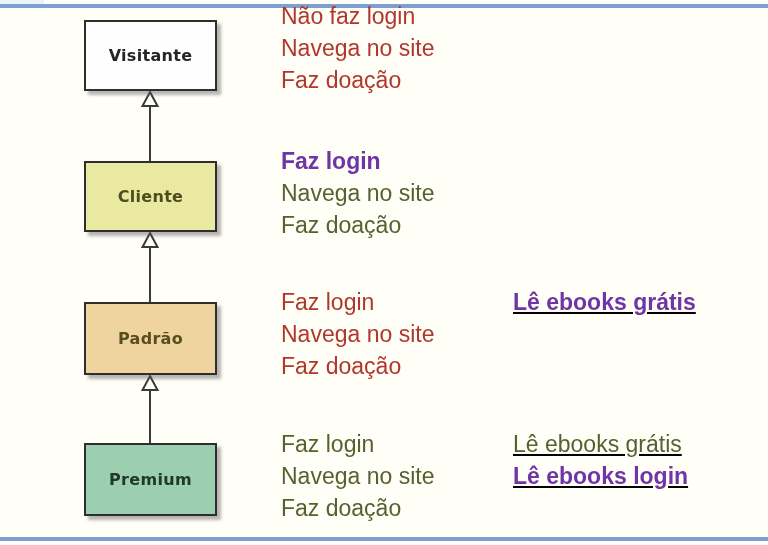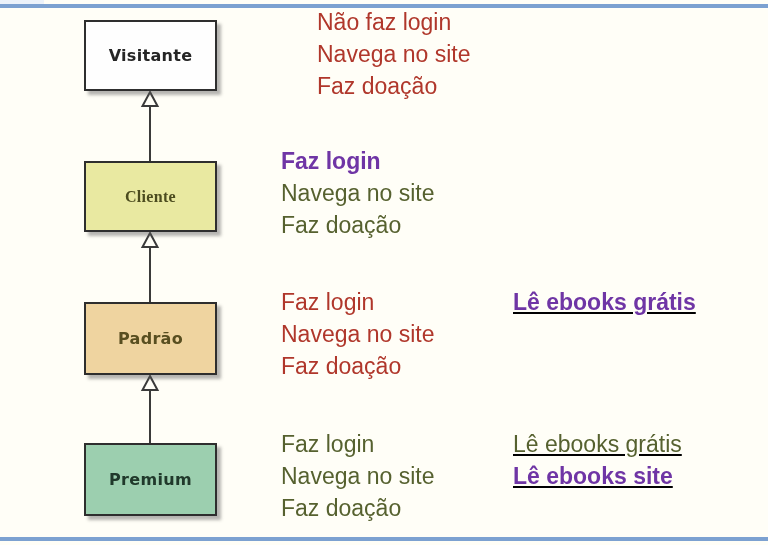--- a/index.html
+++ b/index.html
@@ -41,41 +41,41 @@
     box-shadow: 4px 4px 3px rgba(90,90,90,0.45);
     display: flex;
     align-items: center;
     justify-content: center;
     font-family: "DejaVu Sans", sans-serif;
     font-weight: bold;
     font-size: 16px;
     letter-spacing: 0.3px;
   }
   .box-visitante { top: 20px;  height: 71px; background: #FEFEFE; color: #252525; }
-  .box-cliente   { top: 161px; height: 71px; background: #E9E9A1; color: #4C4C1F; font-family: Liberation Serif, serif; }
+  .box-cliente   { top: 161px; height: 71px; background: #E9E9A1; color: #4C4C1F; }
   .box-padrao    { top: 302px; height: 73px; background: #EFD4A0; color: #584E20; }
   .box-premium   { top: 443px; height: 73px; background: #9CCFAF; color: #20392B; }
 
   .connectors {
     position: absolute;
     left: 0; top: 0;
     width: 768px; height: 545px;
     pointer-events: none;
   }
 
   
   .notes {
     position: absolute;
     font-size: 23px;
     line-height: 32px;
     white-space: nowrap;
   }
   .notes.col-left  { left: 281px; }
   .notes.col-right { left: 513px; text-decoration: underline; }
-  .r1 { top: 6px; margin-left: 36px; }
+  .r1 { top: 0; }
   .r2 { top: 145px; }
   .r3 { top: 286px; }
   .r4 { top: 428px; }
 
   .red    { color: #B0372B; }
   .purple { color: #6F35A5; font-weight: bold; }
   .olive  { color: #56612F; }
 </style>
 </head>
 <body>
@@ -135,16 +135,16 @@
     <div class="purple">Lê ebooks grátis</div>
   </div>
 
   <div class="notes col-left r4">
     <div class="olive">Faz login</div>
     <div class="olive">Navega no site</div>
     <div class="olive">Faz doação</div>
   </div>
   <div class="notes col-right r4">
     <div class="olive">Lê ebooks grátis</div>
-    <div class="purple">Lê ebooks site</div>
+    <div class="purple">Lê ebooks login</div>
   </div>
 
 </div>
 
 </body></html>

